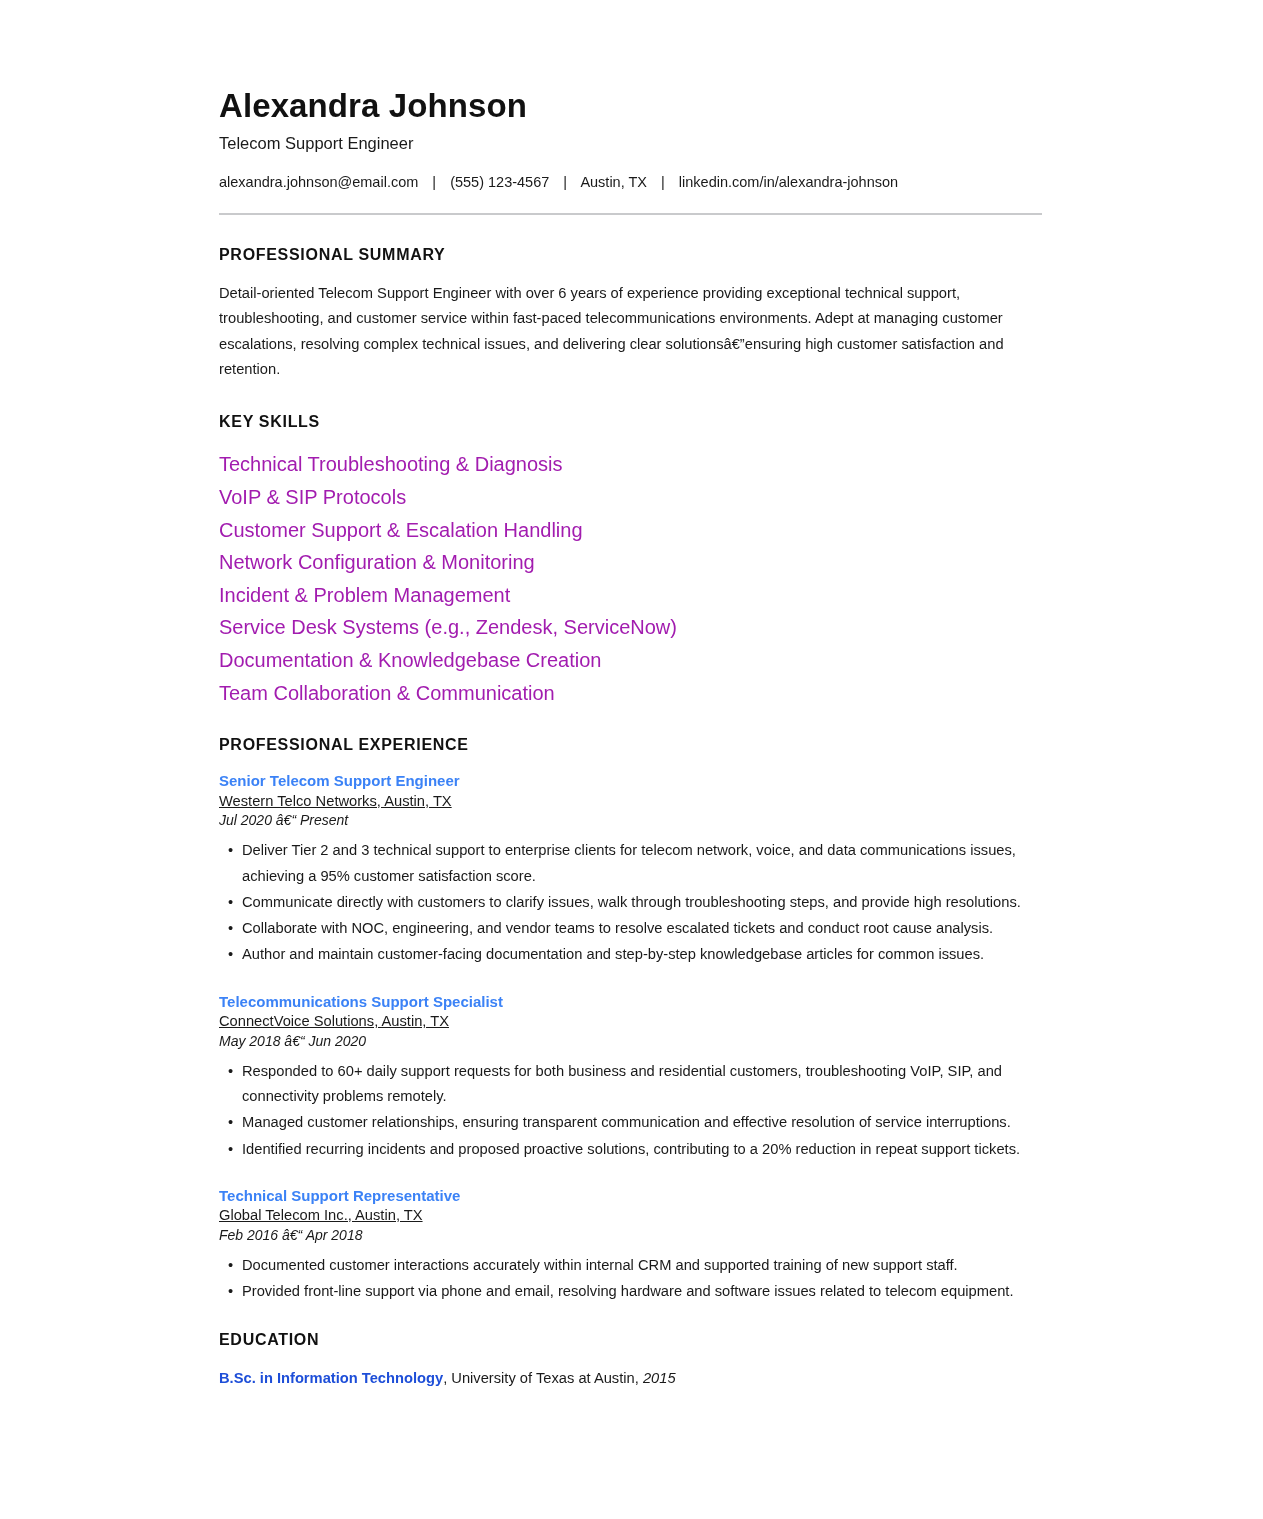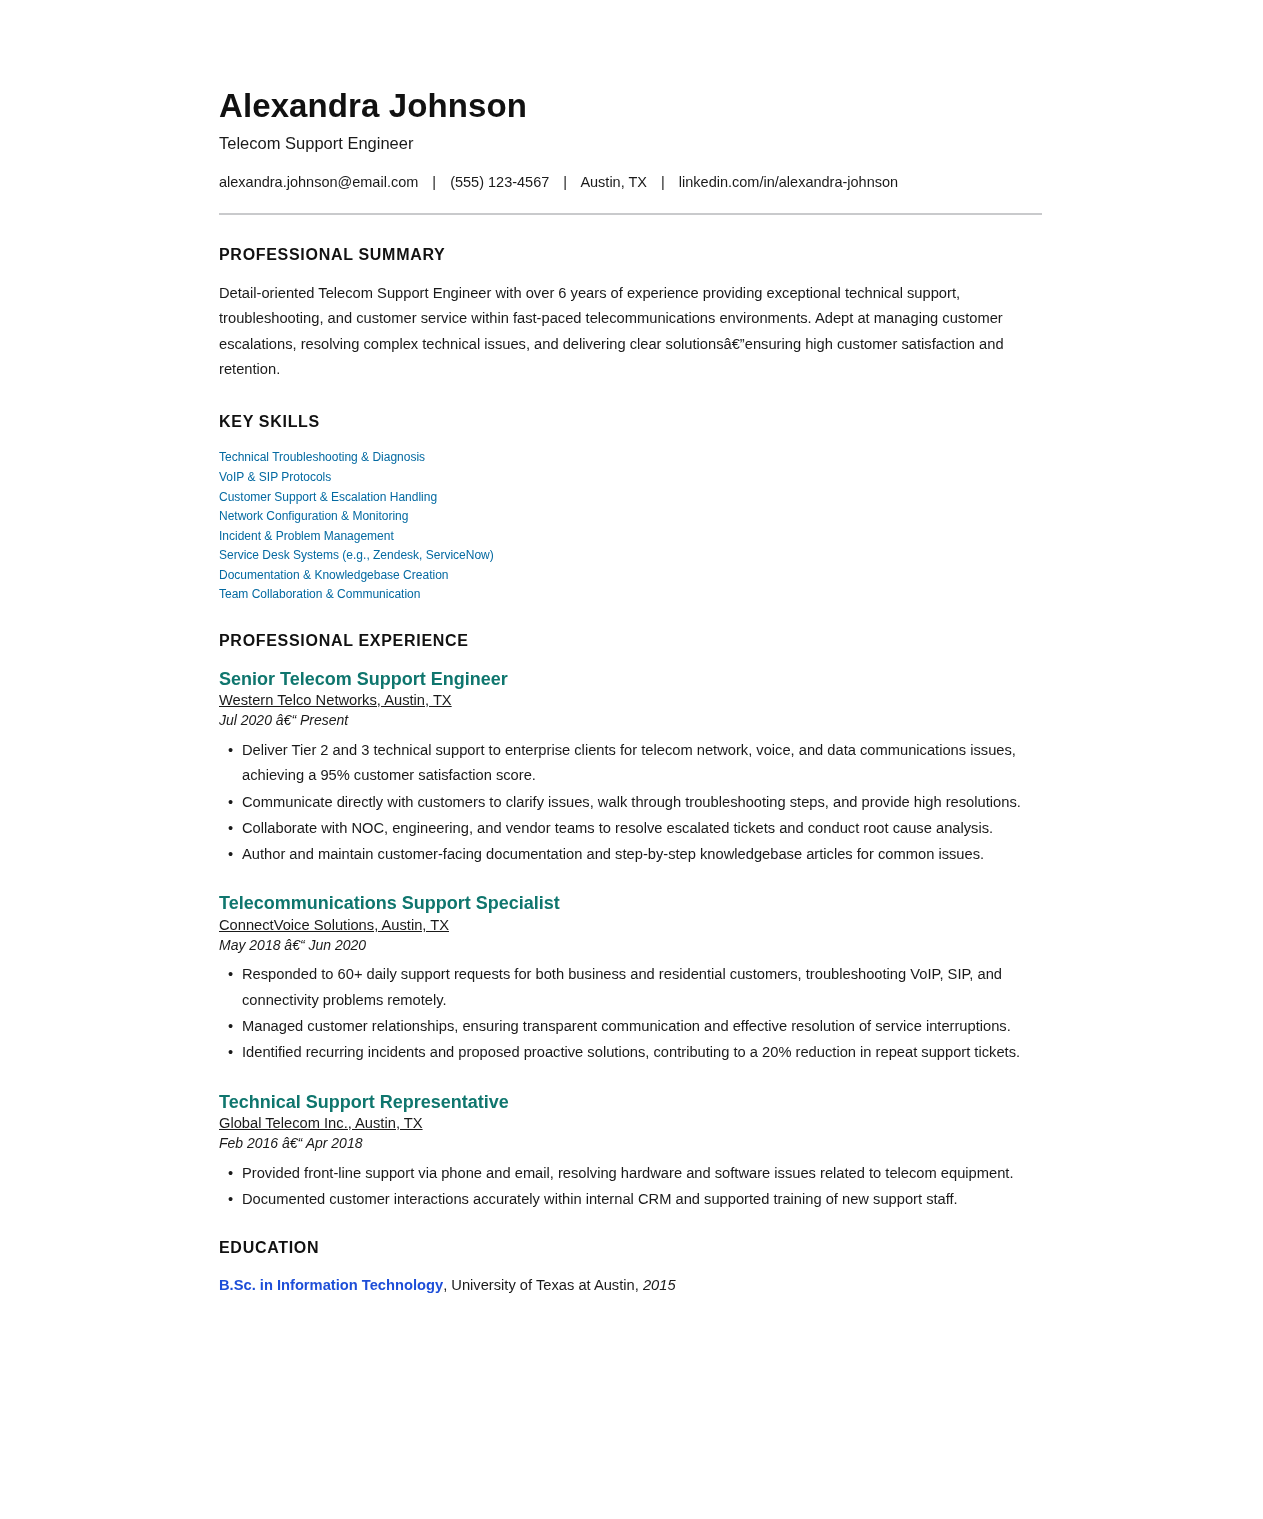--- a/index.html
+++ b/index.html
@@ -86,34 +86,34 @@
     text-align: left;
   }
 
   
   .skills-list {
     list-style: none;
     margin: 0;
     padding: 0;
   }
   .skills-list li {
-    font-size: 12px;
+    font-size: 20px;
     line-height: 1.63;
-    color: #0369a1;
+    color: #a21caf;
   }
 
   
   .job {
     margin: 0 0 24px 0;
   }
   .job:last-child { margin-bottom: 0; }
   .job-role {
-    font-size: 18px;
+    font-size: 15px;
     font-weight: bold;
-    color: #0f766e;
+    color: #3b82f6;
     line-height: 1.35;
     margin: 0;
   }
   .job-company {
     font-size: 14.7px;
     color: #1a1a1a;
     line-height: 1.35;
     margin: 0;
     text-decoration: underline;
   }
@@ -222,22 +222,22 @@
           <li>Managed customer relationships, ensuring transparent communication and effective resolution of service interruptions.</li>
           <li>Identified recurring incidents and proposed proactive solutions, contributing to a 20% reduction in repeat support tickets.</li>
         </ul>
       </div>
 
       <div class="job">
         <div class="job-role">Technical Support Representative</div>
         <div class="job-company">Global Telecom Inc., Austin, TX</div>
         <div class="job-dates">Feb 2016 â€“ Apr 2018</div>
         <ul class="bullets">
+          <li>Documented customer interactions accurately within internal CRM and supported training of new support staff.</li>
           <li>Provided front-line support via phone and email, resolving hardware and software issues related to telecom equipment.</li>
-          <li>Documented customer interactions accurately within internal CRM and supported training of new support staff.</li>
         </ul>
       </div>
     </section>
 
     <section class="section section-edu">
       <h2 class="section-heading">EDUCATION</h2>
       <p class="edu-line"><span class="edu-degree">B.Sc. in Information Technology</span><span>, </span><span class="edu-school">University of Texas at Austin</span><span>, </span><span class="edu-year">2015</span></p>
     </section>
 
   </div>

